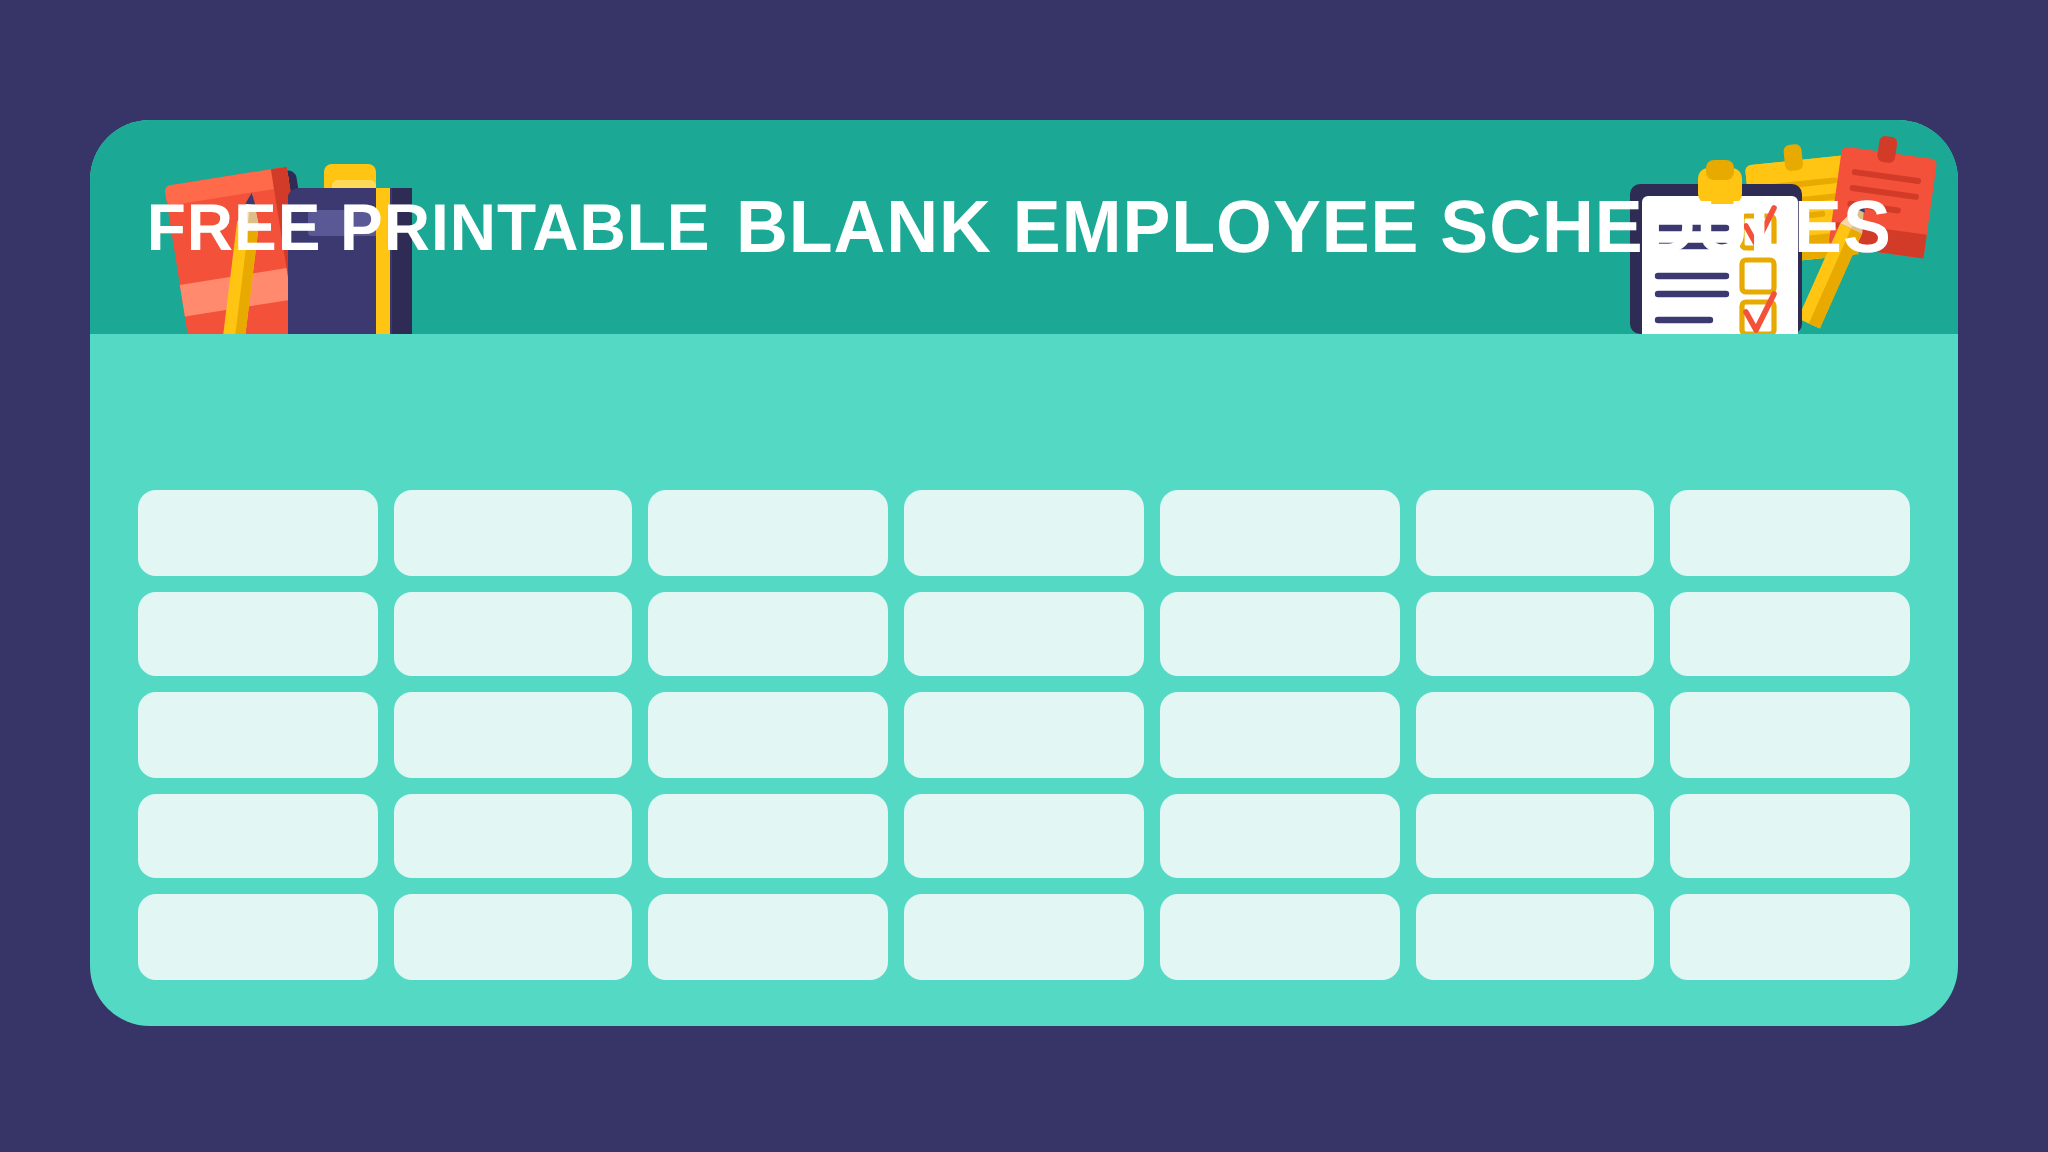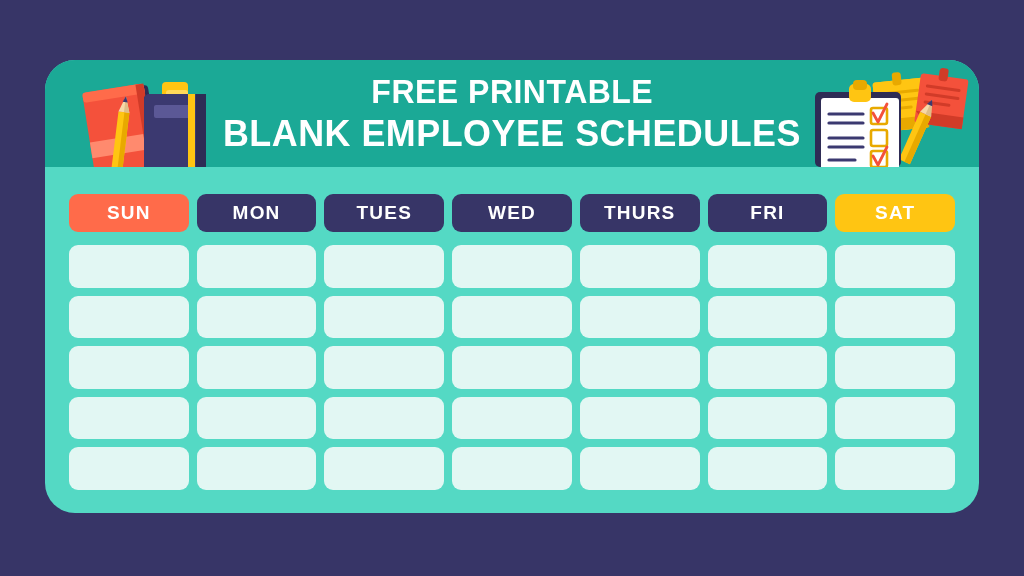--- a/index.html
+++ b/index.html
@@ -45,21 +45,21 @@
     overflow: hidden;
   }
 
   .title-wrap {
     position: absolute;
     left: 0;
     top: 0;
     width: 934px;
     height: 107px;
     display: flex;
-    flex-direction: column;
+    flex-direction: row;
     align-items: center;
     justify-content: center;
     z-index: 3;
     pointer-events: none;
   }
   .title-line {
     color: #ffffff;
     font-family: "Liberation Sans", sans-serif;
     font-weight: bold;
     font-size: 33px;
@@ -247,43 +247,20 @@
       </div>
 
       <div class="title-wrap">
         <div class="title-line l1" style="color: rgb(255, 255, 255);">FREE PRINTABLE</div>
         <div class="title-line l2" style="color: rgb(255, 255, 255);">BLANK EMPLOYEE SCHEDULES</div>
       </div>
     </div>
 
     <div class="grid-area">
 
-      <div class="day-row">
-        <div class="day-pill accent-sun" style="background: rgb(255, 107, 74);">
-          <span>SUN</span>
-        </div>
-        <div class="day-pill" style="background: rgb(55, 53, 103);">
-          <span>MON</span>
-        </div>
-        <div class="day-pill" style="background: rgb(55, 53, 103);">
-          <span>TUES</span>
-        </div>
-        <div class="day-pill" style="background: rgb(55, 53, 103);">
-          <span>WED</span>
-        </div>
-        <div class="day-pill" style="background: rgb(55, 53, 103);">
-          <span>THURS</span>
-        </div>
-        <div class="day-pill" style="background: rgb(55, 53, 103);">
-          <span>FRI</span>
-        </div>
-        <div class="day-pill accent-sat" style="background: rgb(255, 197, 18);">
-          <span>SAT</span>
-        </div>
-      </div>
 
       <div class="cells" id="cells-container">
           <div class="cell-row">
             <div class="cell" style="background: rgb(226, 247, 243);"></div>
             <div class="cell" style="background: rgb(226, 247, 243);"></div>
             <div class="cell" style="background: rgb(226, 247, 243);"></div>
             <div class="cell" style="background: rgb(226, 247, 243);"></div>
             <div class="cell" style="background: rgb(226, 247, 243);"></div>
             <div class="cell" style="background: rgb(226, 247, 243);"></div>
             <div class="cell" style="background: rgb(226, 247, 243);"></div>

